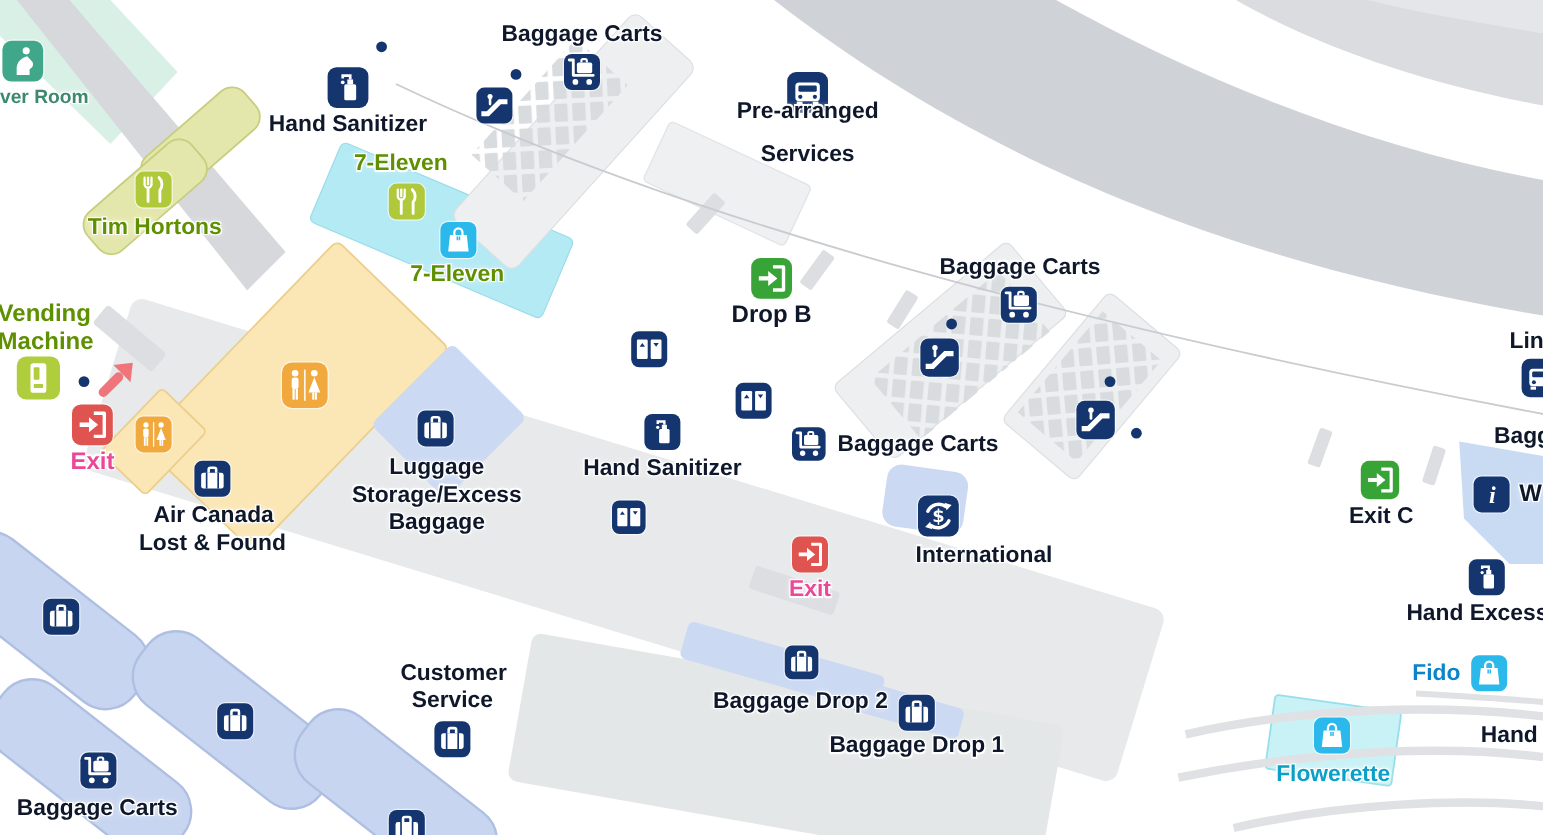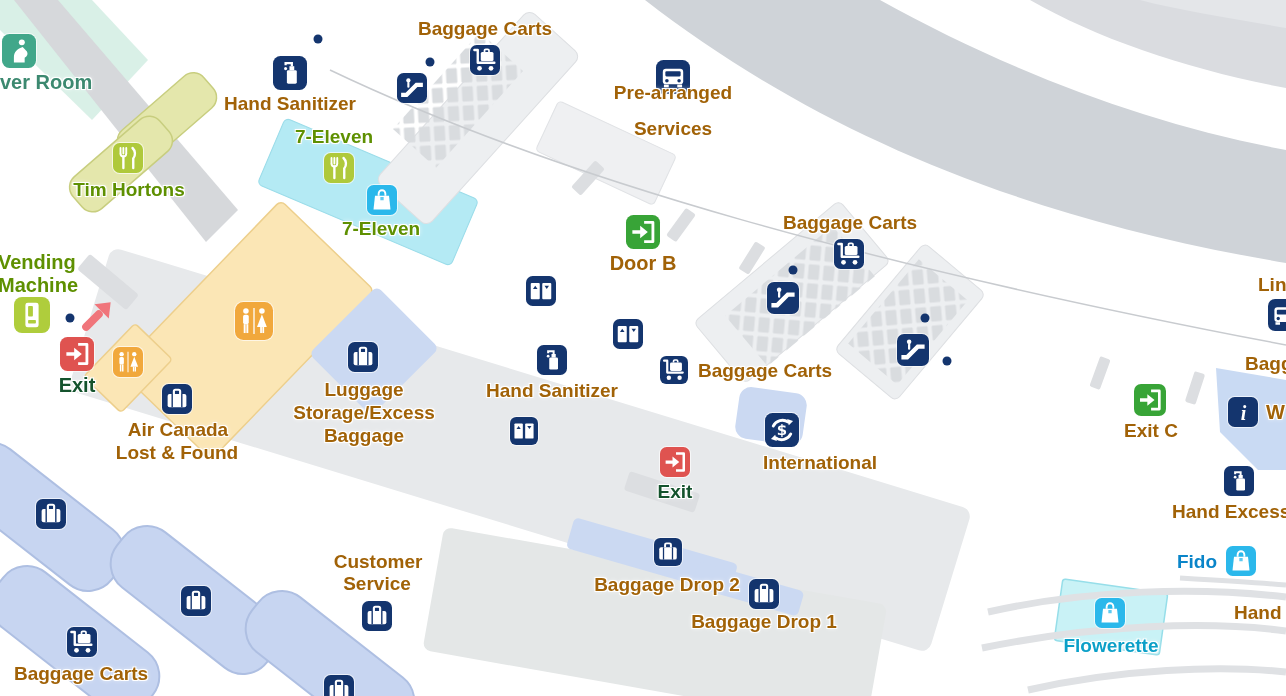--- a/index.html
+++ b/index.html
@@ -11,26 +11,26 @@
       box-shadow:0 0 0 1px rgba(255,255,255,.65);}
   .ic svg{display:block;width:100%;height:100%;}
   .ic.g{background:#38A437;color:#38A437;}
   .ic.r{background:#DF5350;color:#DF5350;}
   .ic.t{background:#41A78A;color:#41A78A;}
   .ic.o{background:#F1A83C;color:#F1A83C;}
   .ic.ol{background:#AFC93B;color:#AFC93B;}
   .ic.c{background:#2BB8EB;color:#2BB8EB;}
   .ic.v{background:#AFCD3C;color:#AFCD3C;}
   .lb{position:absolute;transform:translate(-50%,-50%);white-space:nowrap;
-      font-weight:700;font-size:19px;line-height:1.15;color:#a16207;
+      font-weight:700;font-size:19px;line-height:1.15;color:#0f172a;
       text-shadow:-1px -1px 0 #fff,1px -1px 0 #fff,-1px 1px 0 #fff,1px 1px 0 #fff,0 0 5px #fff;}
   .lb.left{transform:translate(0,-50%);}
   .lb.lg{color:#5E9001;}
-  .lb.lr{color:#14532d;}
-  .lb.lt{color:#3C8970;font-size:20px;}
+  .lb.lr{color:#ec4899;}
+  .lb.lt{color:#3C8970;font-size:16px;}
   .lb.lc{color:#0BA0C8;}
   .lb.lf{color:#0A85C9;}
   .lb.big{font-size:20px;}
   .dot{position:absolute;width:9px;height:9px;border-radius:50%;background:#14356E;
        transform:translate(-50%,-50%);}
   .mark{position:absolute;transform:translate(-50%,-50%);}
   .mark svg{display:block;width:100%;height:100%;}
 </style>
 </head>
 <body>
@@ -389,21 +389,21 @@
   <div class="dot" style="left:947px;top:361px"></div>
 
   <div class="lb lt left" style="left:0px;top:82px">ver Room</div>
   <div class="lb lg" style="left:129px;top:190px">Tim Hortons</div>
   <div class="lb" style="left:290px;top:104px">Hand Sanitizer</div>
   <div class="lb" style="left:485px;top:29px">Baggage Carts</div>
   <div class="lb" style="left:673px;top:93px">Pre-arranged</div>
   <div class="lb" style="left:673px;top:129px">Services</div>
   <div class="lb lg" style="left:334px;top:137px">7-Eleven</div>
   <div class="lb lg" style="left:381px;top:229px">7-Eleven</div>
-  <div class="lb big" style="left:643px;top:263px">Door B</div>
+  <div class="lb big" style="left:643px;top:263px">Drop B</div>
   <div class="lb" style="left:850px;top:223px">Baggage Carts</div>
   <div class="lb lg big left" style="left:-2px;top:262px">Vending</div>
   <div class="lb lg big left" style="left:-2px;top:285px">Machine</div>
   <div class="lb lr big" style="left:77px;top:385px">Exit</div>
   <div class="lb" style="left:178px;top:430px">Air Canada</div>
   <div class="lb" style="left:177px;top:453px">Lost &amp; Found</div>
   <div class="lb" style="left:364px;top:390px">Luggage</div>
   <div class="lb" style="left:364px;top:413px">Storage/Excess</div>
   <div class="lb" style="left:364px;top:436px">Baggage</div>
   <div class="lb" style="left:552px;top:391px">Hand Sanitizer</div>

